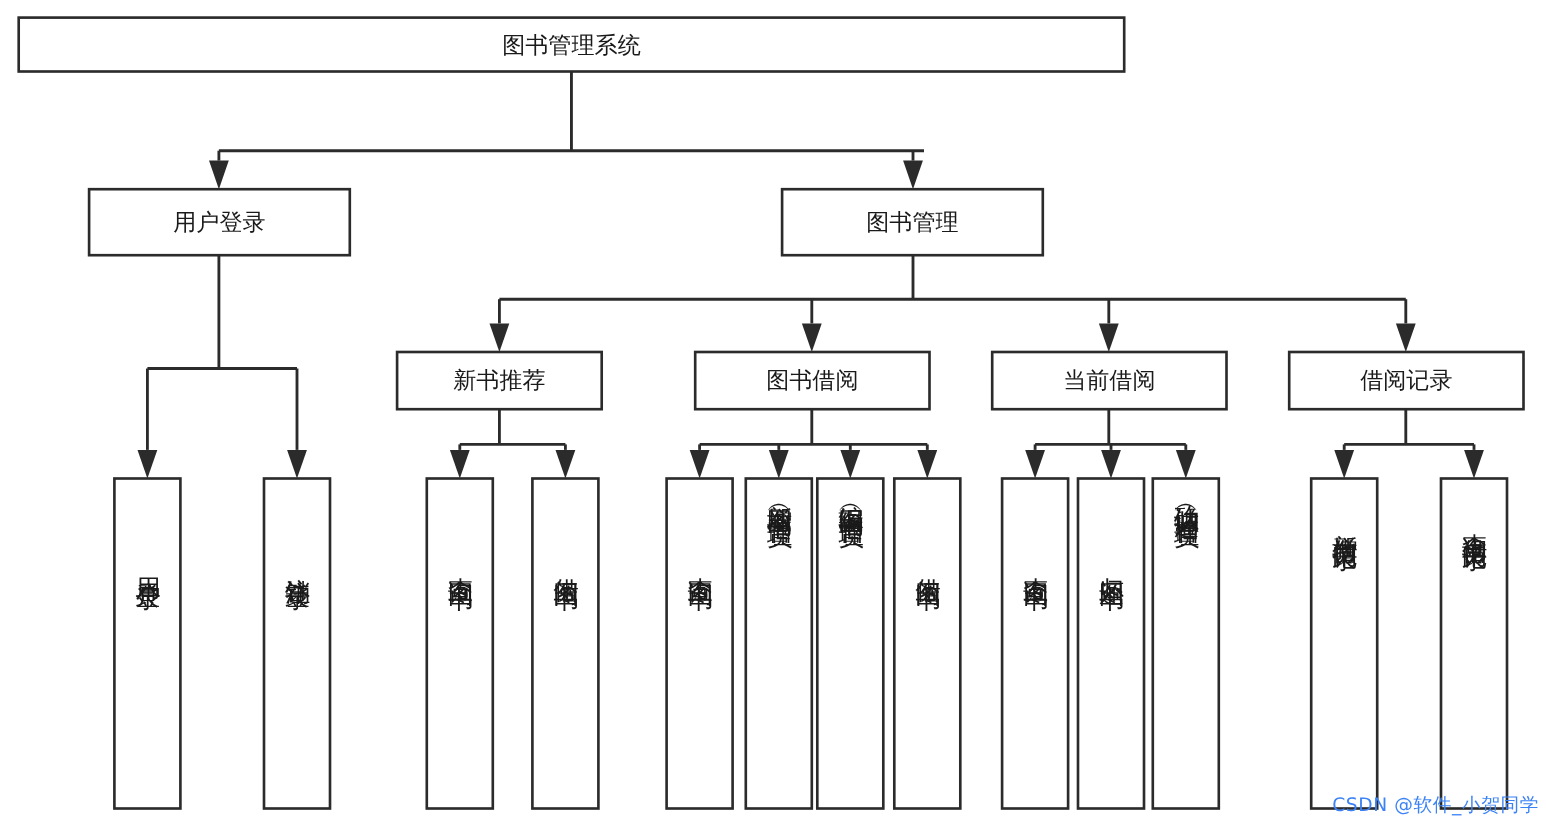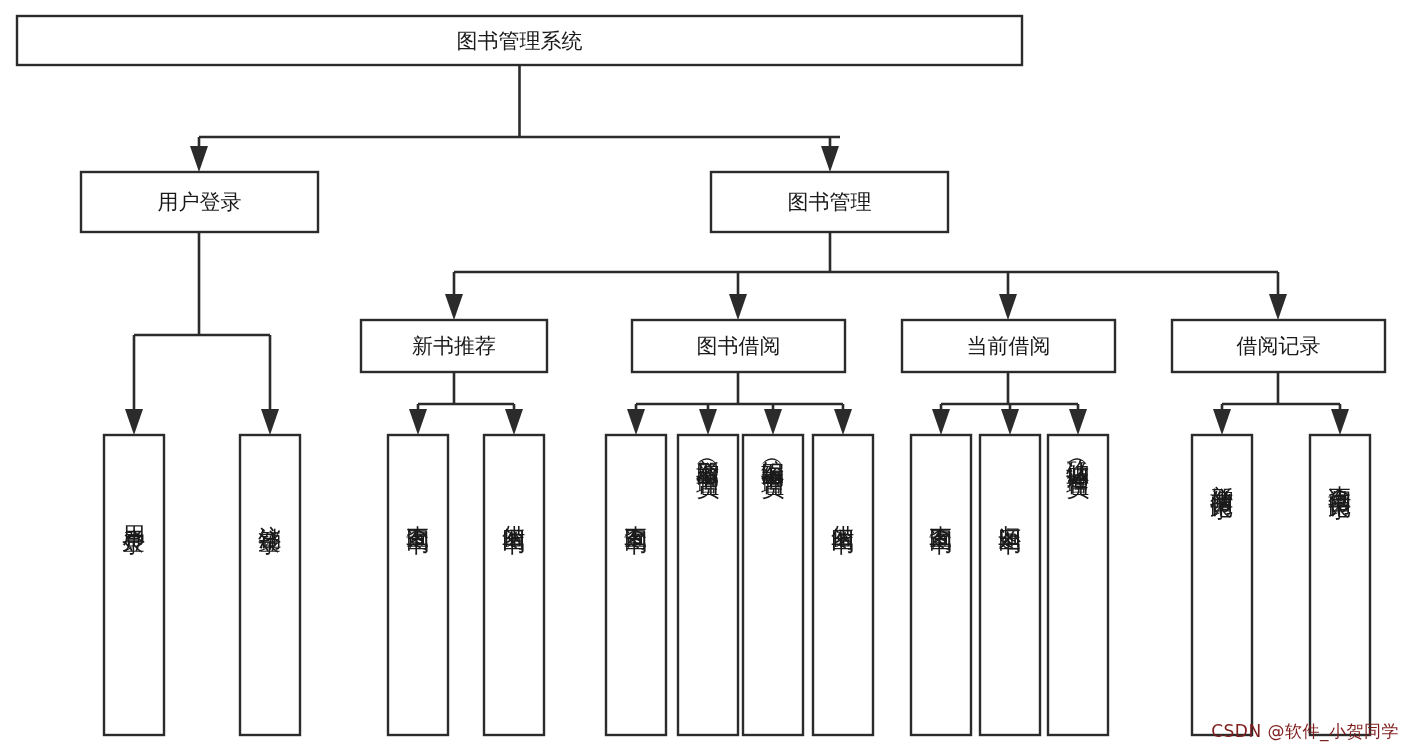--- a/index.html
+++ b/index.html
@@ -73,21 +73,21 @@
     color: #1a1a1a;
     white-space: nowrap;
     text-align: left;
   }
   .watermark {
     position: absolute;
     right: 6px;
     bottom: 4px;
     font-family: "DejaVu Sans", "Liberation Sans", sans-serif;
     font-size: 17px;
-    color: #7f1d1d;
+    color: #3b82f6;
     letter-spacing: 0.5px;
     white-space: nowrap;
   }
 </style>
 </head>
 <body>
 
 <div id="diagram-root">
 
   <svg id="tree-svg" viewBox="0 0 1405 747">

